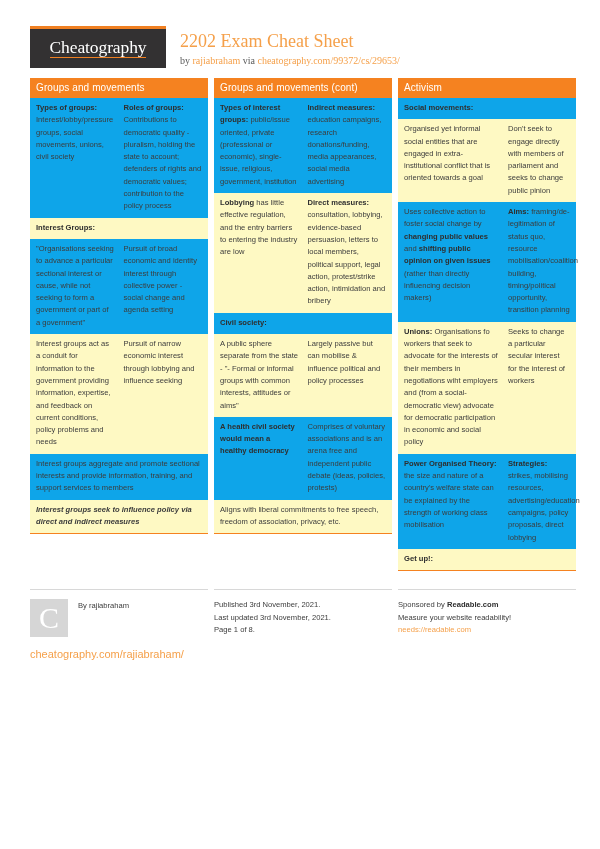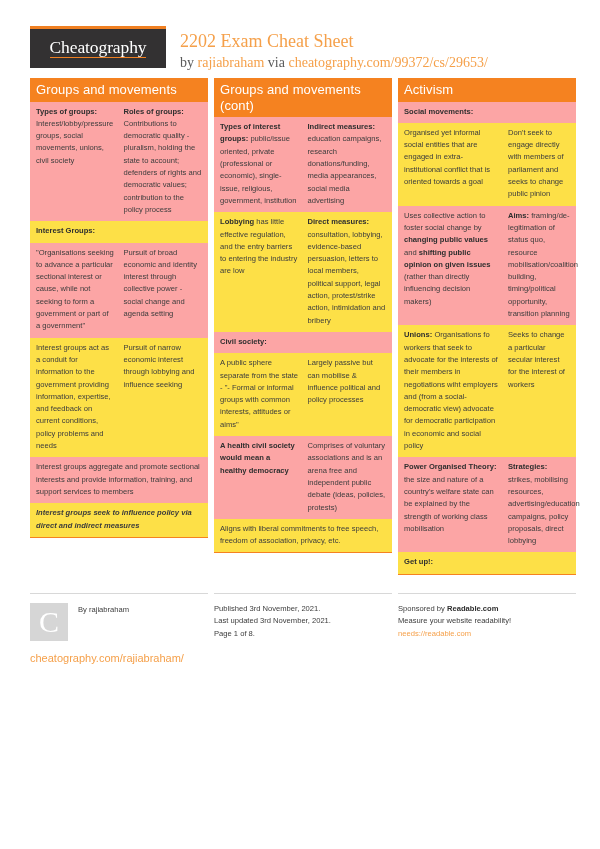--- a/index.html
+++ b/index.html
@@ -47,56 +47,56 @@
     font-family: "Liberation Serif", serif;
   }
   .sheet-title {
     font-size: 18px;
     color: #f5a04a;
     font-weight: normal;
     line-height: 1.25;
     margin: 0;
   }
   .byline {
-    font-size: 14px;
+    font-size: 10px;
     color: #5a5a5a;
     line-height: 1.3;
     margin-top: 1px;
   }
   .byline a, .byline .lnk { color: #f5a04a; text-decoration: none; }
 
   
   .sheet {
     display: flex;
     padding: 0 30px;
     gap: 6px;
     align-items: flex-start;
   }
   .col { width: 178px; flex: 0 0 178px; }
 
   .card { margin-bottom: 10px; }
   .card-title {
     background: #f58220;
     color: #ffffff;
-    font-size: 13px;
+    font-size: 10px;
     padding: 4px 6px 4px 6px;
     line-height: 1.2;
     letter-spacing: 0.1px;
   }
   .card-body { border-bottom: 1.5px solid #f58220; }
 
   .row {
     display: flex;
     padding: 4px 6px 5px 6px;
     gap: 9px;
     font-size: 7.6px;
     line-height: 1.62;
   }
-  .row.odd  { background: #fca5a5; }
-  .row.even { background: #fde047; }
+  .row.odd  { background: #0ea5e9; }
+  .row.even { background: #fef9c3; }
   .row .c1 { flex: 1 1 0; min-width: 0; }
   .row .c2 { flex: 1 1 0; min-width: 0; }
   .row.single .c1 { flex: 1 1 100%; }
   .row.w-narrow .c2 { flex: 0 0 62px; }
   .row.w-narrow .c1 { flex: 1 1 auto; }
 
   b, .b { font-weight: bold; color: #2f2f2f; }
   .ital { font-style: italic; font-weight: bold; }
 
   

